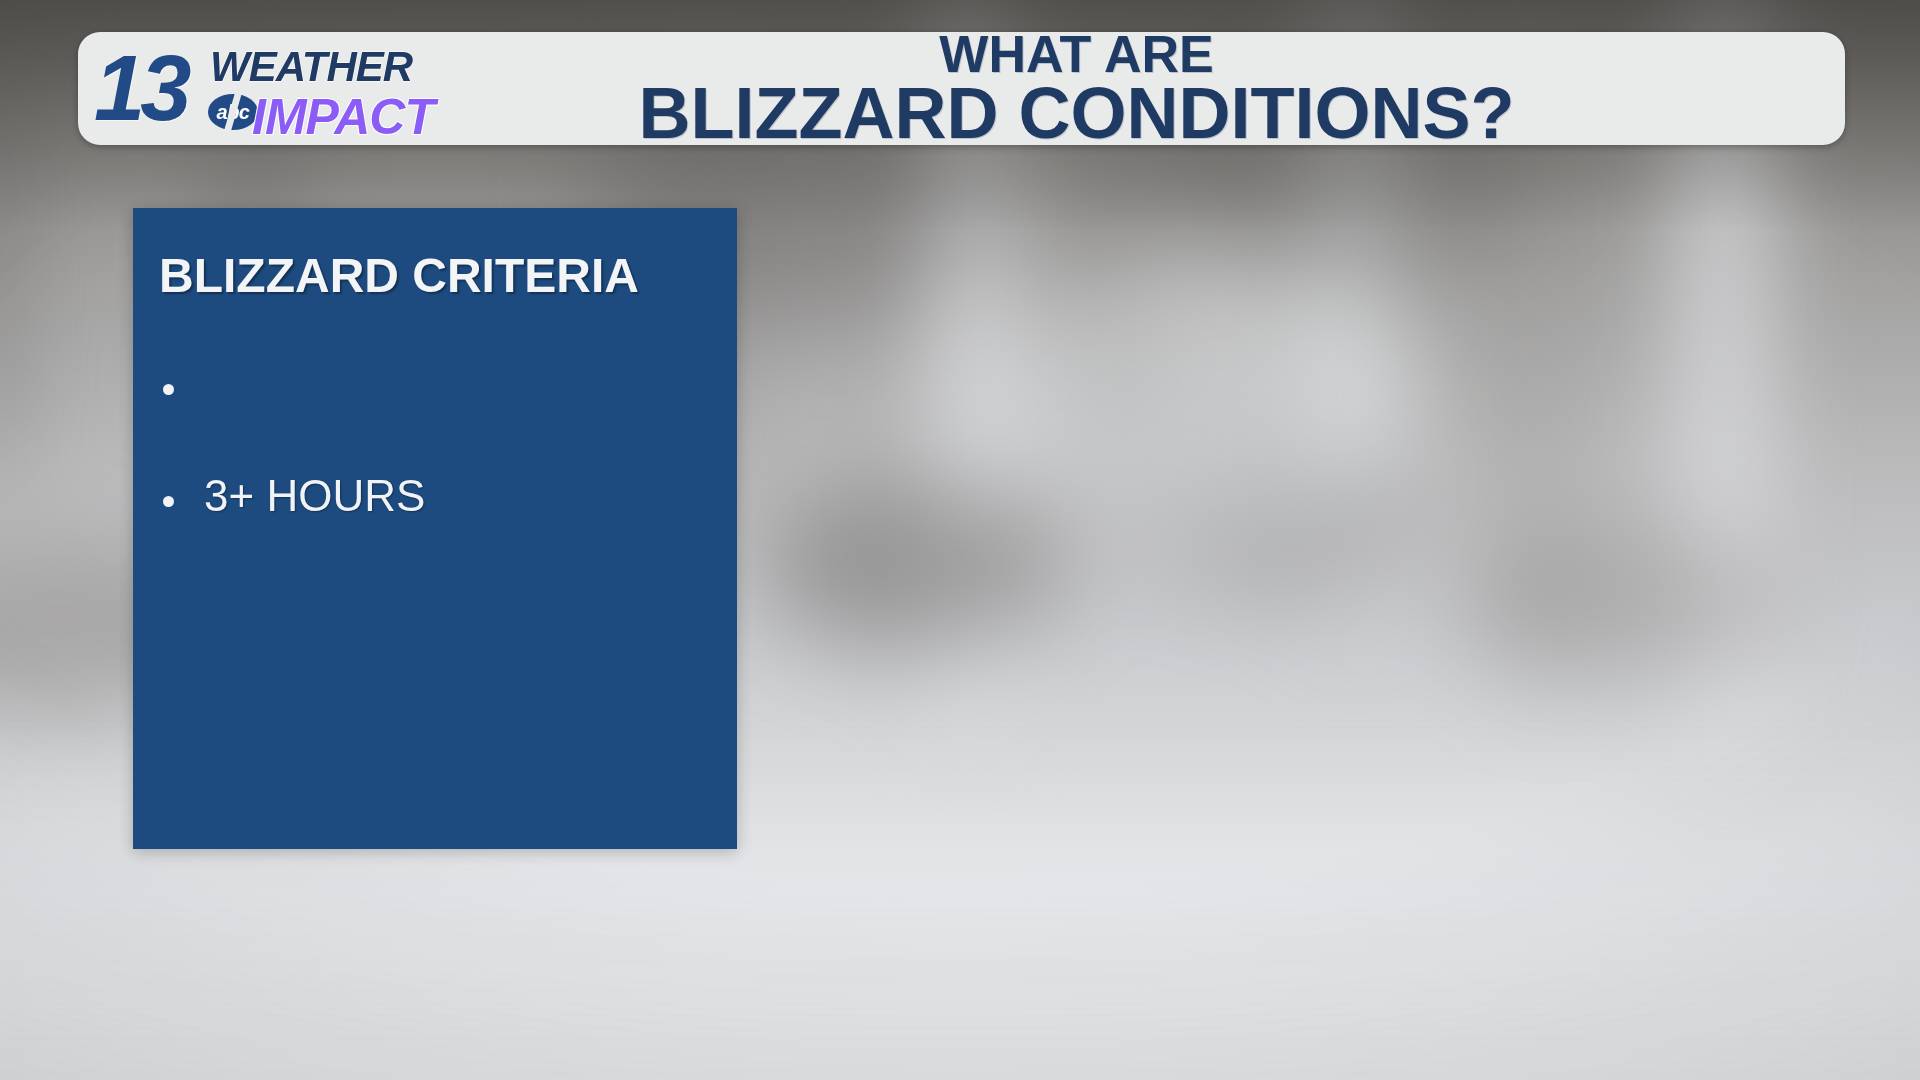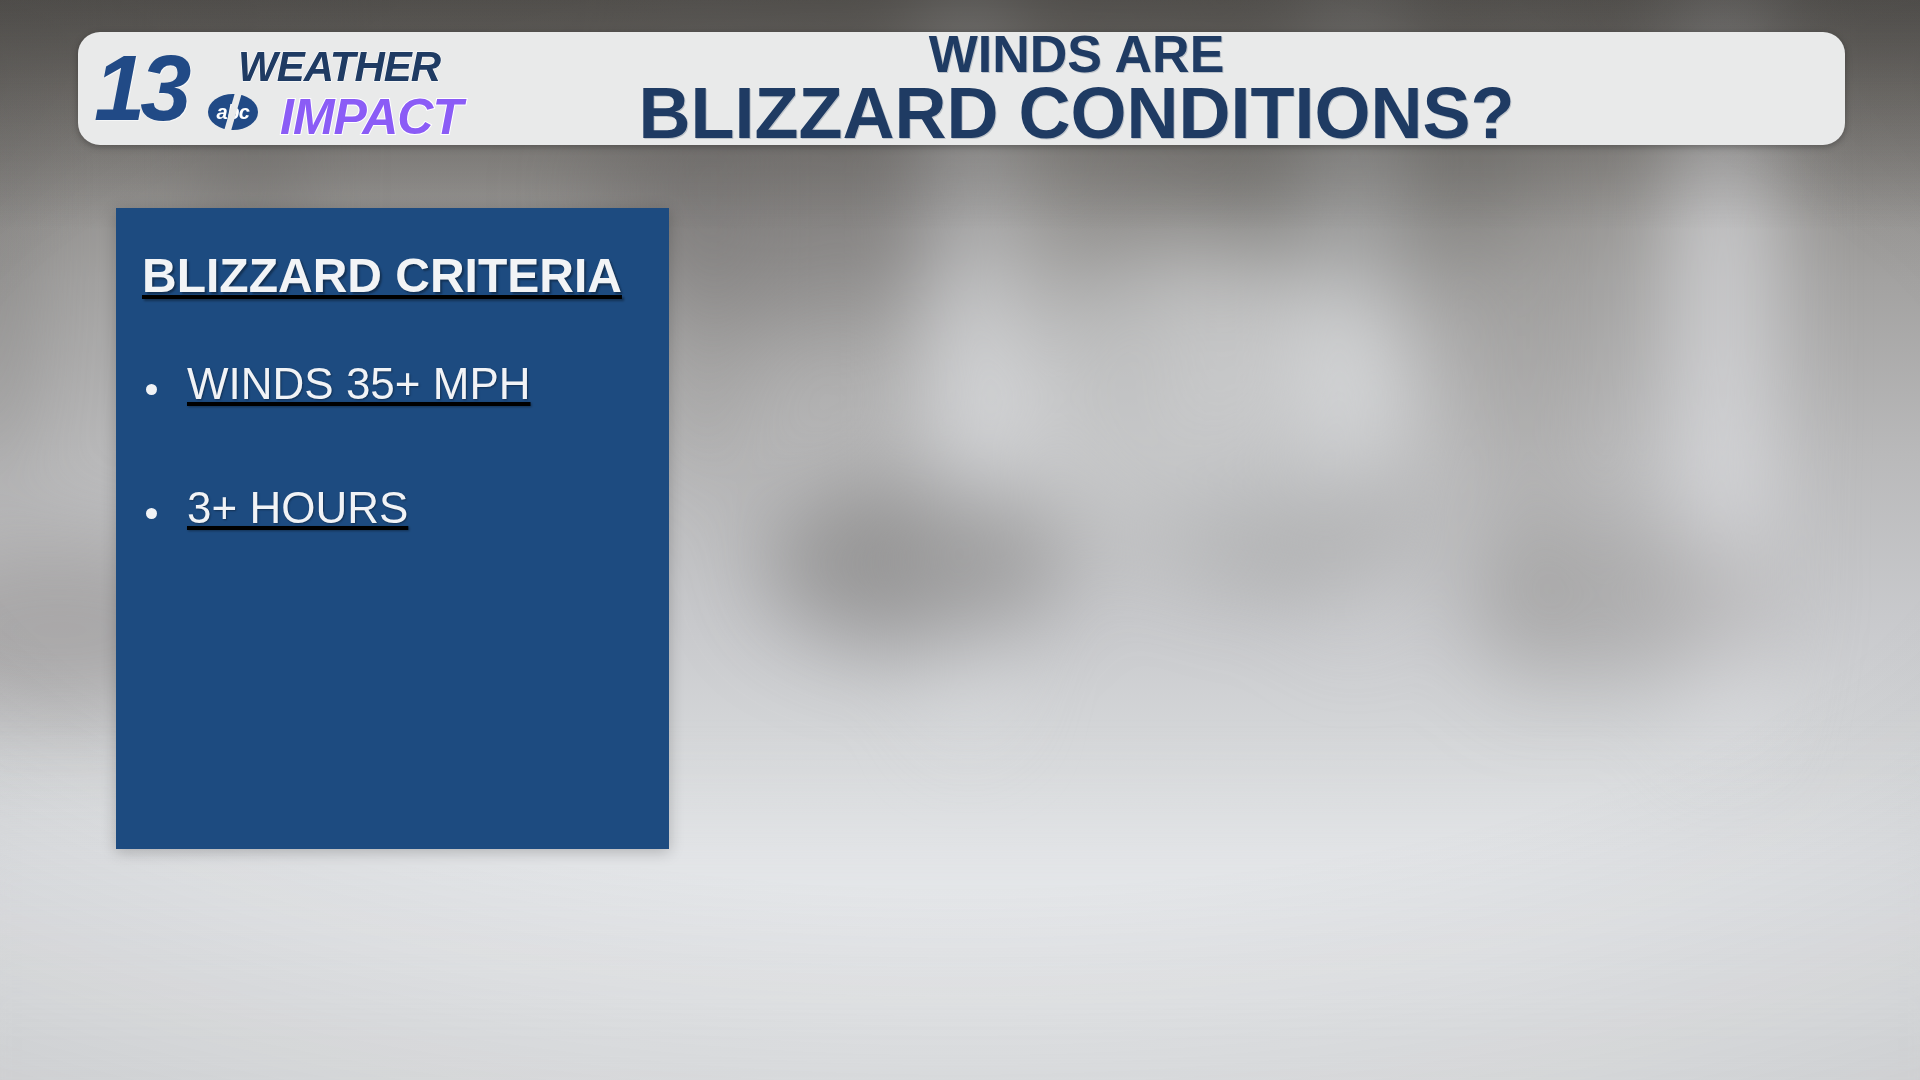--- a/index.html
+++ b/index.html
@@ -102,21 +102,21 @@
     font-size:20px;
     font-weight:bold;
     font-style:italic;
     display:flex;
     align-items:center;
     justify-content:center;
     letter-spacing:-.5px;
   }
   .logo-words {
     position:absolute;
-    left:160px; top:14px;
+    left:132px; top:14px;
     display:flex;
     flex-direction:column;
     line-height:1;
   }
   .word-weather {
     font-size:42px;
     font-weight:bold;
     font-style:italic;
     color:#1f3b63;
     letter-spacing:-1px;
@@ -152,26 +152,25 @@
     padding-right:130px;
     letter-spacing:0px;
     text-shadow:1px 1px 0 rgba(140,150,165,.45);
   }
   .headline .l1 { font-size:52px; display:block; }
   .headline .l2 { font-size:72px; display:block; }
 
   
   .panel {
     position:absolute;
-    left:116px; top:208px;
-    width:553px; height:641px;
+    left:133px; top:208px;
+    width:604px; height:641px;
     background:#1d4b80;
     padding:40px 0 0 0;
     box-shadow:0 3px 14px rgba(0,0,0,.22);
-    text-decoration:underline;
   }
   .panel-title {
     color:#f2f4f6;
     font-size:48px;
     font-weight:bold;
     letter-spacing:0px;
     padding-left:26px;
     text-shadow:2px 2px 2px rgba(0,0,0,.35);
   }
   .bullets {
@@ -235,33 +234,32 @@
       <span class="logo-13">13</span>
       <span class="abc-badge">abc</span>
       <div class="logo-words">
         <span class="word-weather">WEATHER</span>
         <span class="word-impact">IMPACT</span>
       </div>
       <div class="impact-slash"></div>
     </div>
 
     <div class="headline">
-      <span class="l1">WINDS ARE</span>
+      <span class="l1">WHAT ARE</span>
       <span class="l2">BLIZZARD CONDITIONS?</span>
     </div>
 
   </div>
 
   <div class="panel">
     <div class="panel-title">BLIZZARD CRITERIA</div>
 
     <ul class="bullets">
       <li>
         <span class="bullet-dot"></span>
-        <span class="bullet-text">WINDS 35+ MPH</span>
       </li>
       <li>
         <span class="bullet-dot"></span>
         <span class="bullet-text">3+ HOURS</span>
       </li>
     </ul>
   </div>
 
 </div>
 

